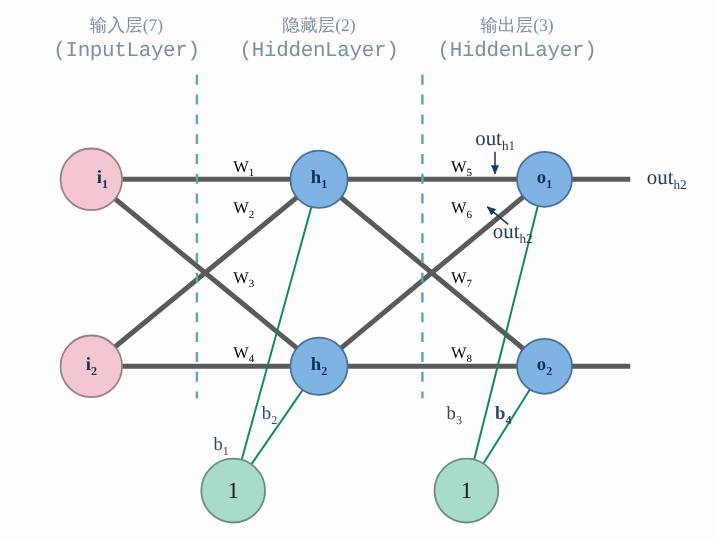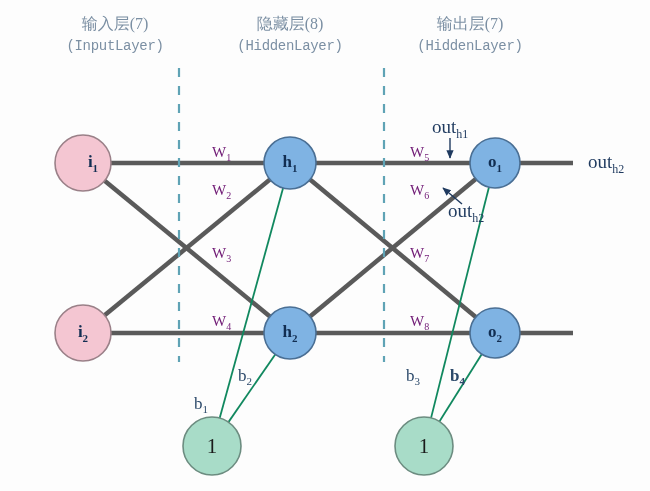--- a/index.html
+++ b/index.html
@@ -26,26 +26,26 @@
     position: absolute;
     text-align: center;
     color: #7b8fa3;
     font-size: 16px;
     line-height: 23px;
     font-family: "Liberation Serif", "DejaVu Serif", serif;
     white-space: nowrap;
   }
   .hdr .en {
     font-family: "Liberation Mono", "DejaVu Sans Mono", monospace;
-    font-size: 14px;
+    font-size: 19px;
     letter-spacing: -0.3px;
   }
   .wlabel {
     position: absolute;
-    color: #701a75;
+    color: #000000;
     font-size: 15px;
     font-family: "Liberation Serif", "DejaVu Serif", serif;
     white-space: nowrap;
   }
   .wlabel sub {
     font-size: 10px;
   }
   .blabel {
     position: absolute;
     color: #2d4a6b;
@@ -137,25 +137,25 @@
         <line x1="462" y1="204" x2="443" y2="188" stroke="#1f3a5f" stroke-width="1.4" marker-end="url(#arrowhead)"></line>
       </g>
   </svg>
 
   <div id="headers-layer">
       <div class="hdr" style="left: 35px; top: 12px; width: 160px;">
         <div>输入层(7)</div>
         <div class="en">(InputLayer)</div>
       </div>
       <div class="hdr" style="left: 210px; top: 12px; width: 160px;">
-        <div>隐藏层(8)</div>
+        <div>隐藏层(2)</div>
         <div class="en">(HiddenLayer)</div>
       </div>
       <div class="hdr" style="left: 390px; top: 12px; width: 160px;">
-        <div>输出层(7)</div>
+        <div>输出层(3)</div>
         <div class="en">(HiddenLayer)</div>
       </div>
     </div>
   <div id="wlabels-layer">
       <div class="wlabel" style="left: 212px; top: 144px;">W<sub>1</sub></div>
       <div class="wlabel" style="left: 212px; top: 182px;">W<sub>2</sub></div>
       <div class="wlabel" style="left: 212px; top: 245px;">W<sub>3</sub></div>
       <div class="wlabel" style="left: 212px; top: 313px;">W<sub>4</sub></div>
       <div class="wlabel" style="left: 410px; top: 144px;">W<sub>5</sub></div>
       <div class="wlabel" style="left: 410px; top: 182px;">W<sub>6</sub></div>

